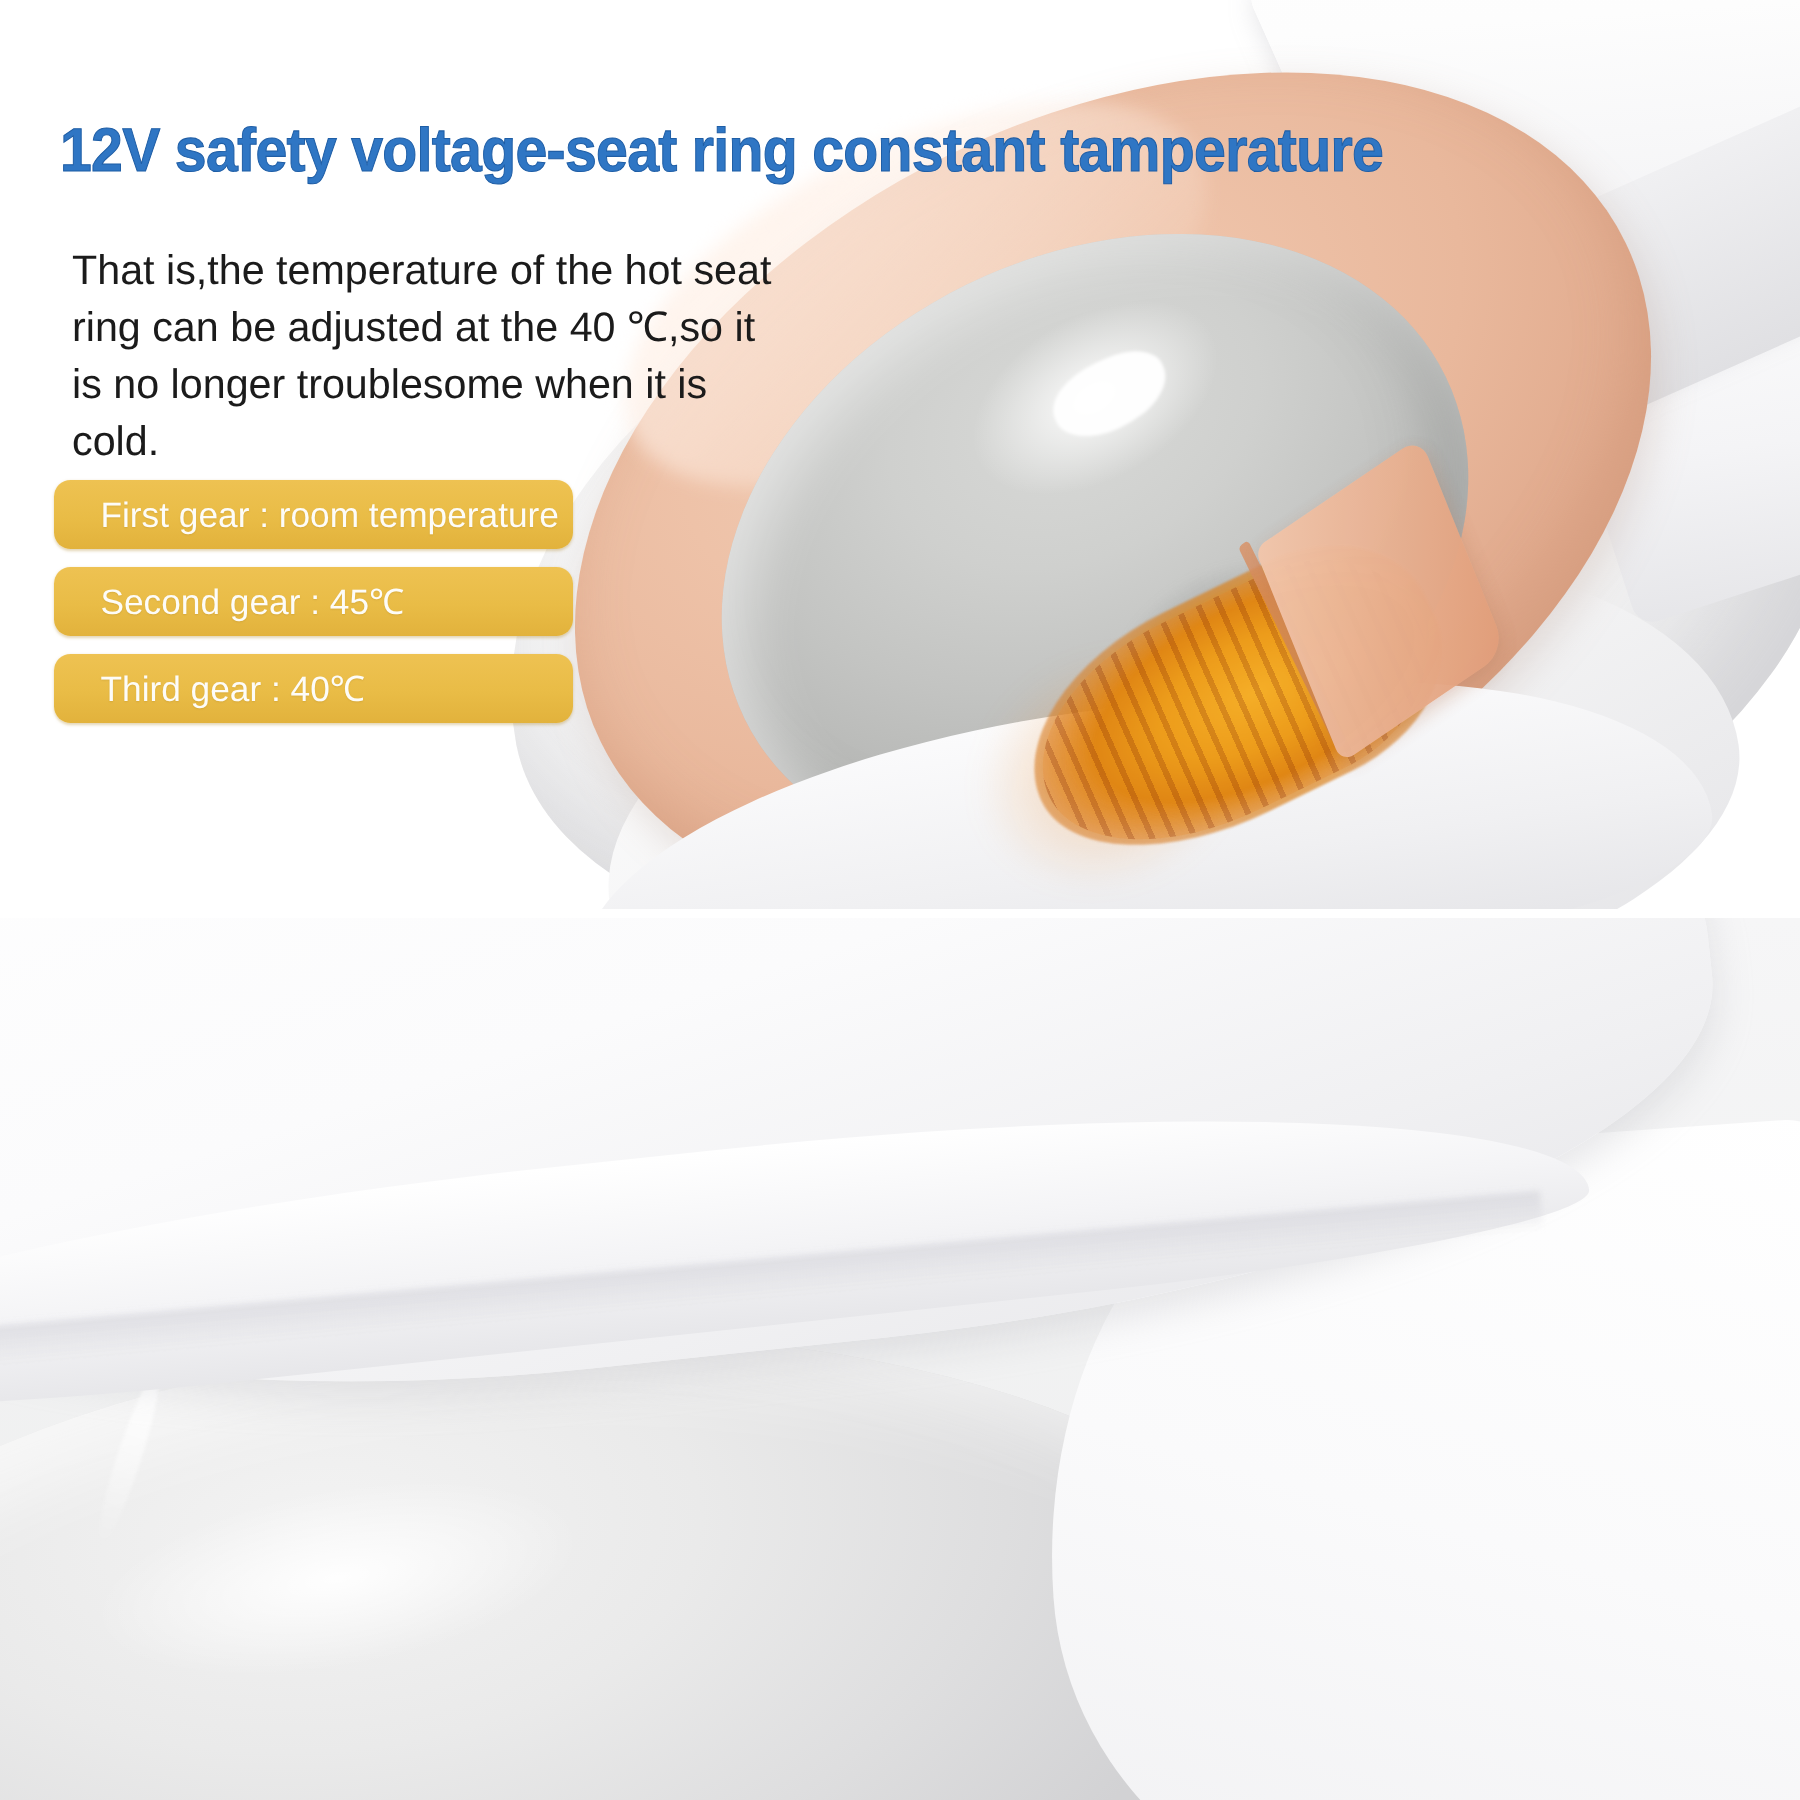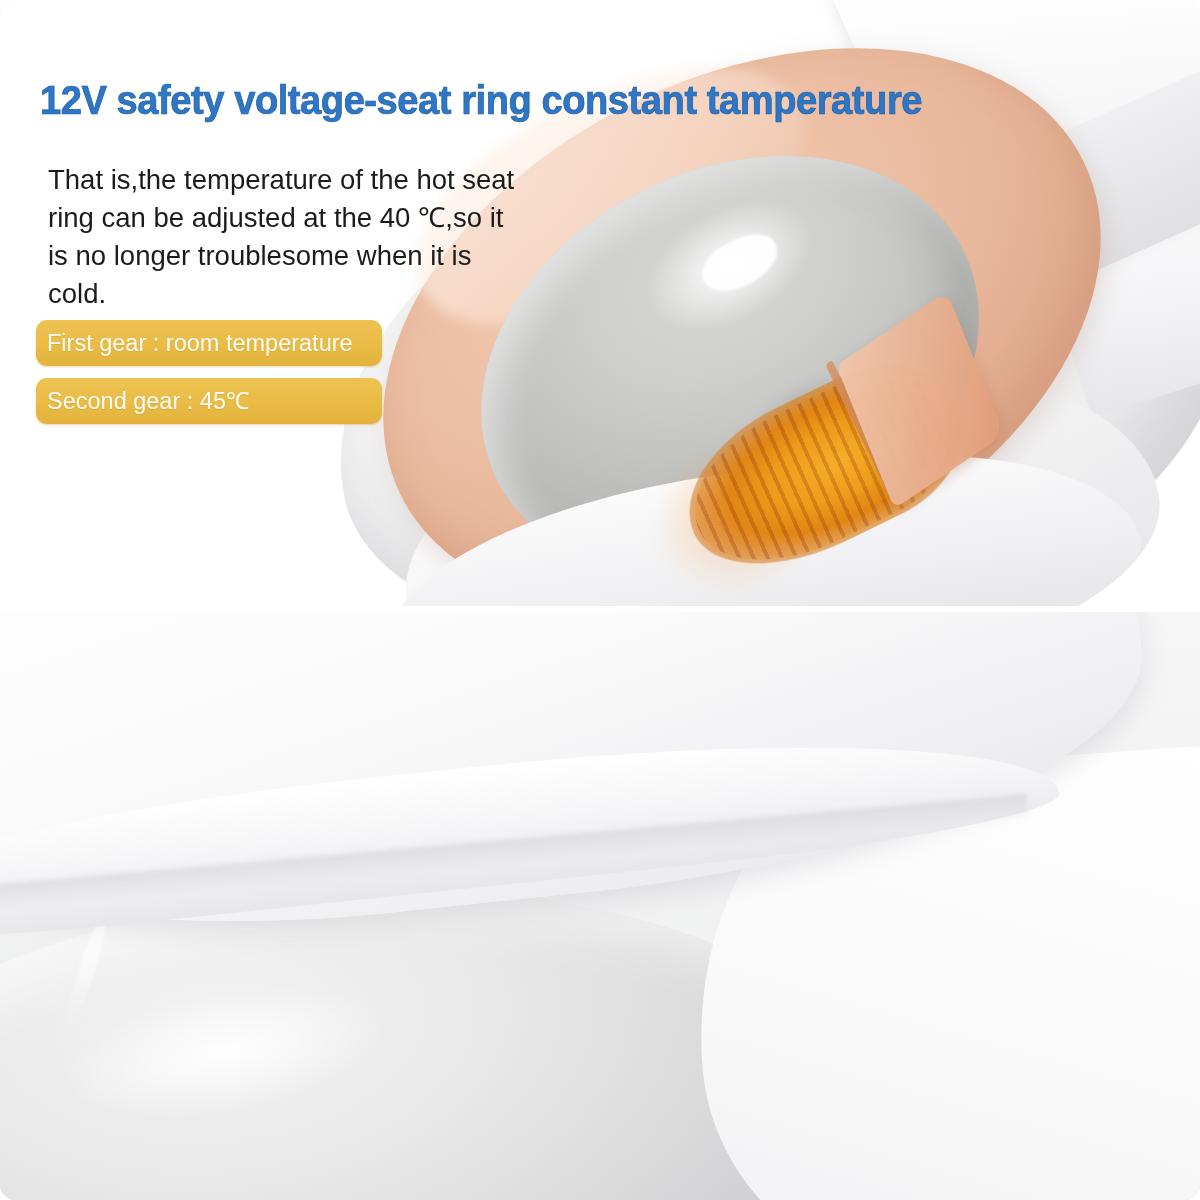--- a/index.html
+++ b/index.html
@@ -1,17 +1,17 @@
 <!DOCTYPE html>
 <html><head>
 <meta charset="utf-8">
 <style>
   html,body{margin:0;padding:0;background:#fff;}
   body{width:1200px;height:1200px;font-family:"Liberation Sans",sans-serif;overflow:hidden;}
-  .page{position:relative;width:1200px;height:1200px;background:#fca5a5;overflow:hidden;border-radius:16px;}
+  .page{position:relative;width:1200px;height:1200px;background:#fca5a5;overflow:hidden;}
 
   
   .panel{position:absolute;left:0;width:1200px;overflow:hidden;}
   .panel-top{top:0;height:606px;background:#ffffff;}
   .panel-divider{position:absolute;left:0;top:606px;width:1200px;height:6px;background:#ffffff;z-index:40;}
   .panel-bottom{top:612px;height:588px;background:#f3f2f2;}
 
   
   .photo-top{position:absolute;inset:0;background:#ffffff;}
   
@@ -198,21 +198,21 @@
 
   .gearlist{position:absolute;z-index:30;display:flex;flex-direction:column;gap:12px;}
   .gearlist-top{left:36px;top:320px;}
   .gear-pill{
     background:linear-gradient(180deg,#eec252 0%,#e9bc46 55%,#e2b23c 100%);
     border-radius:11px;
     color:#fdfcf8;
     font-size:23.5px;
     line-height:46px;
     height:46px;
-    padding:0 11px;
+    padding:0 31px;
     box-sizing:border-box;
     white-space:nowrap;
     box-shadow:0 1px 2px rgba(175,135,40,.35);
     text-shadow:0 1px 1px rgba(160,120,30,.22);
   }
   .gearlist-top .gear-pill{width:346px;}
 </style>
 </head>
 <body>
 
@@ -242,20 +242,21 @@
       </div>
     </div>
 
     <h1 class="headline headline-top">12V safety voltage-seat ring constant tamperature</h1>
 
     <p class="para para-top">That is,the temperature of the hot seat ring can be adjusted at the 40 ℃,so it is no longer troublesome when it is cold.</p>
 
     <div class="gearlist gearlist-top">
       <div class="gear-pill">First gear : room temperature</div>
       <div class="gear-pill">Second gear : 45℃</div>
+      <div class="gear-pill">Third gear : 40℃</div>
     </div>
   </div>
 
   <div class="panel-divider"></div>
 
   <div class="panel panel-bottom">
 
     <div class="photo-bottom">
       <div class="b-bowl"></div>
       <div class="b-bowl-gloss"></div>

